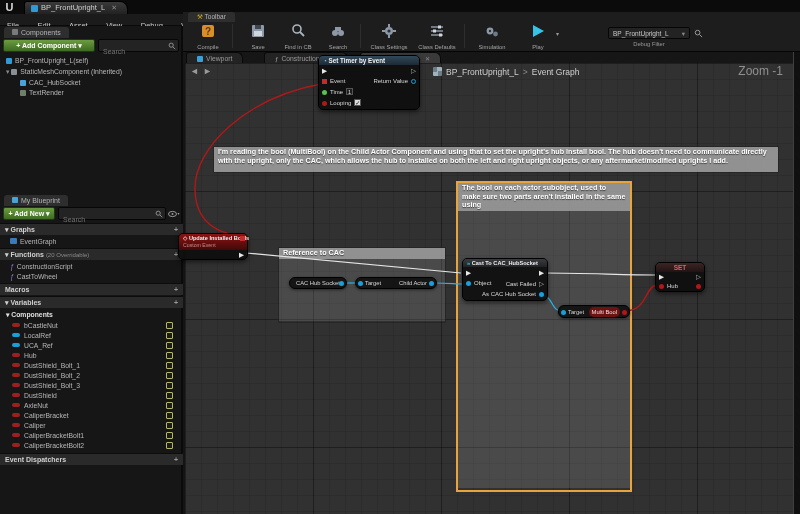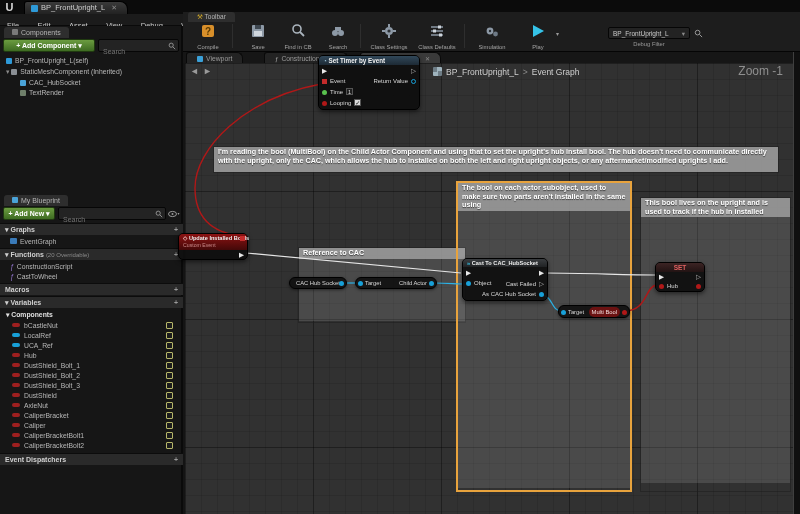--- a/index.html
+++ b/index.html
@@ -332,31 +332,27 @@
       <span>◄</span><span>►</span>
     </div>
     <div class="abs" id="breadcrumb">
       <span class="gridic"></span><span>BP_FrontUpright_L</span><span class="bsep">&gt;</span><span>Event Graph</span>
     </div>
     <div class="abs" id="zoom-label">Zoom -1</div>
 
     <div class="comment" style="left:28px; top:83px; width:566px; height:27px;">
       <div class="chdr" style="height:100%;">I'm reading the bool (MultiBool) on the Child Actor Component and using that to set the upright's hub install bool. The hub doesn't need to communicate directly with the upright, only the CAC, which allows the hub to installed on both the left and right upright objects, or any aftermarket/modified uprights I add.</div>
     </div>
-    <div class="comment" style="left:93px; top:184px; width:168px; height:76px;margin-left:20px;">
+    <div class="comment" style="left:93px; top:184px; width:168px; height:76px;">
       <div class="chdr">Reference to CAC</div>
       <div class="cbody" style="height:62px;"></div>
     </div>
     <div class="comment selected" style="left:271px; top:118px; width:176px; height:311px;">
       <div class="chdr">The bool on each actor subobject, used to make sure two parts aren't installed in the same using</div>
       <div class="cbody" style="height:277px;"></div>
-    </div>
-    <div class="comment" style="left:455px; top:134px; width:151px; height:295px;">
-      <div class="chdr">This bool lives on the upright and is used to track if the hub in installed</div>
-      <div class="cbody" style="height:266px;"></div>
     </div>
 
     <svg class="abs" style="left:0; top:0; pointer-events:none;" width="608" height="451" viewBox="0 0 608 451">
       <path d="M136,21 C60,35 10,85 10,125 C10,158 30,170 56,173" fill="none" stroke="#b01818" stroke-width="1.4"></path>
       <path d="M61,190 C140,197 220,205 276,210" fill="none" stroke="#e6e6e6" stroke-width="1.2"></path>
       <path d="M360,210 C400,210 440,212 472,212" fill="none" stroke="#e6e6e6" stroke-width="1.2"></path>
       <path d="M160,220 L176,220" fill="none" stroke="#2ab3e8" stroke-width="1.2"></path>
       <path d="M250,220 C262,220 272,221 281,221" fill="none" stroke="#2ab3e8" stroke-width="1.2"></path>
       <path d="M356,232 C368,232 366,248 376,248" fill="none" stroke="#2ab3e8" stroke-width="1.2"></path>
       <path d="M440,248 C462,248 460,224 471,222" fill="none" stroke="#b01818" stroke-width="1.4"></path>

